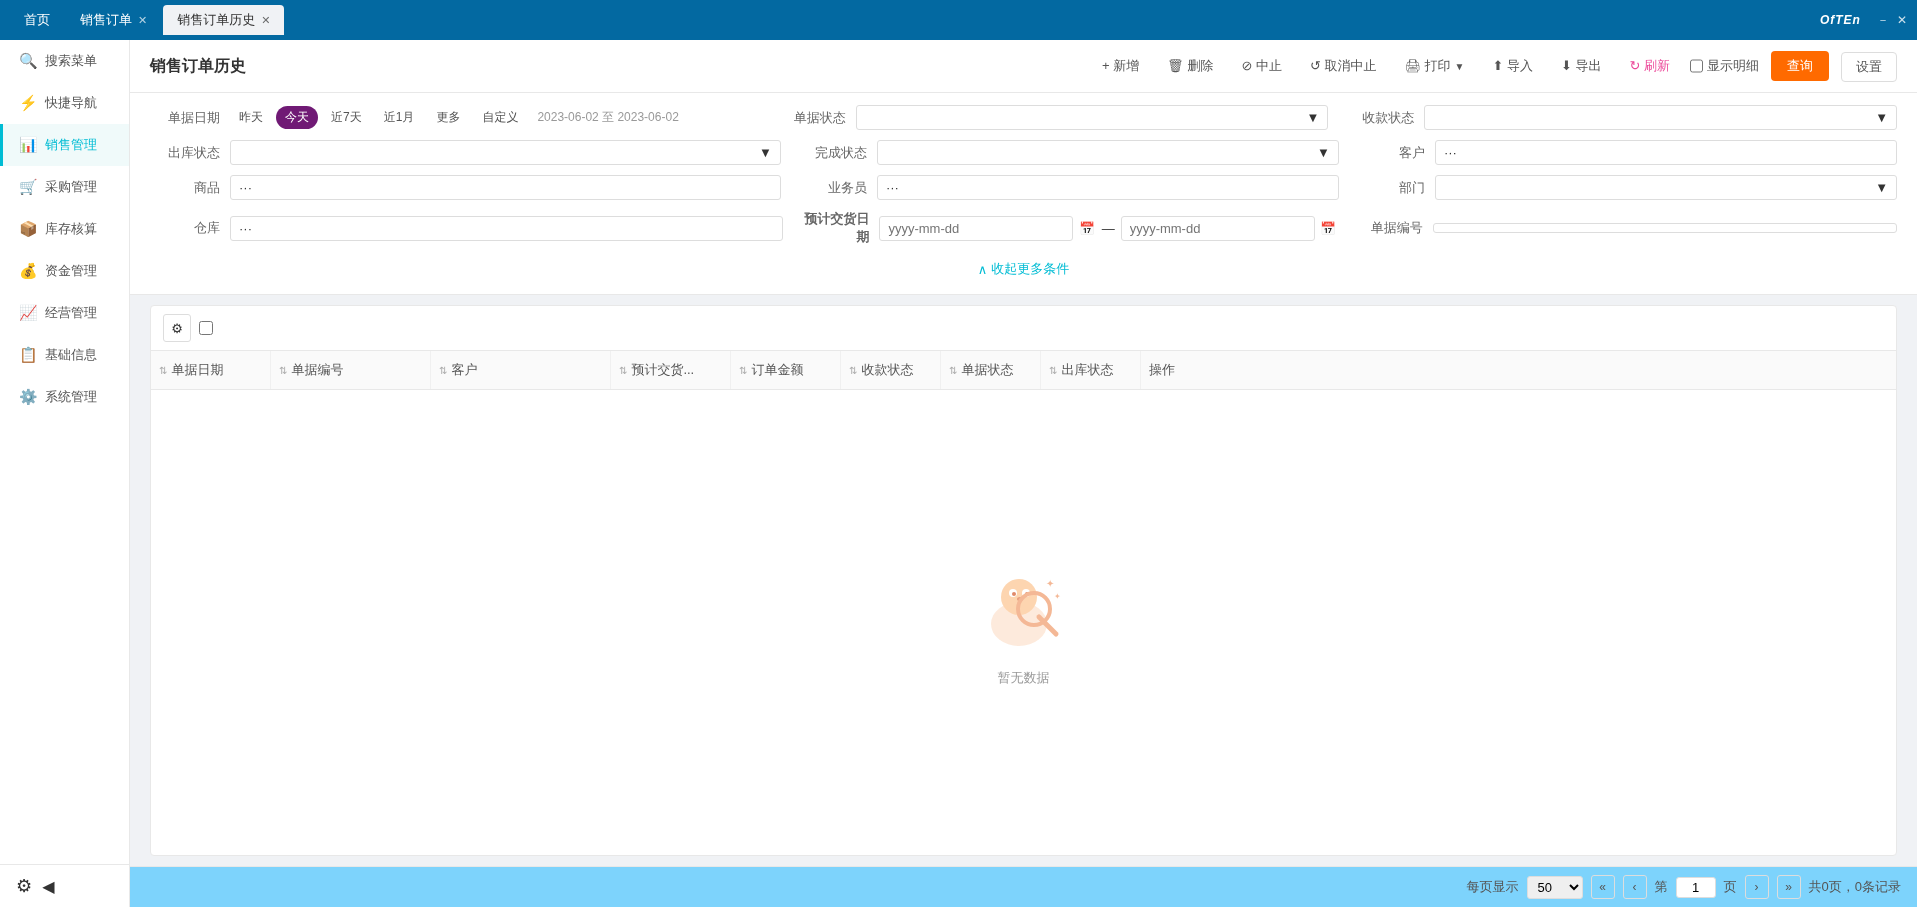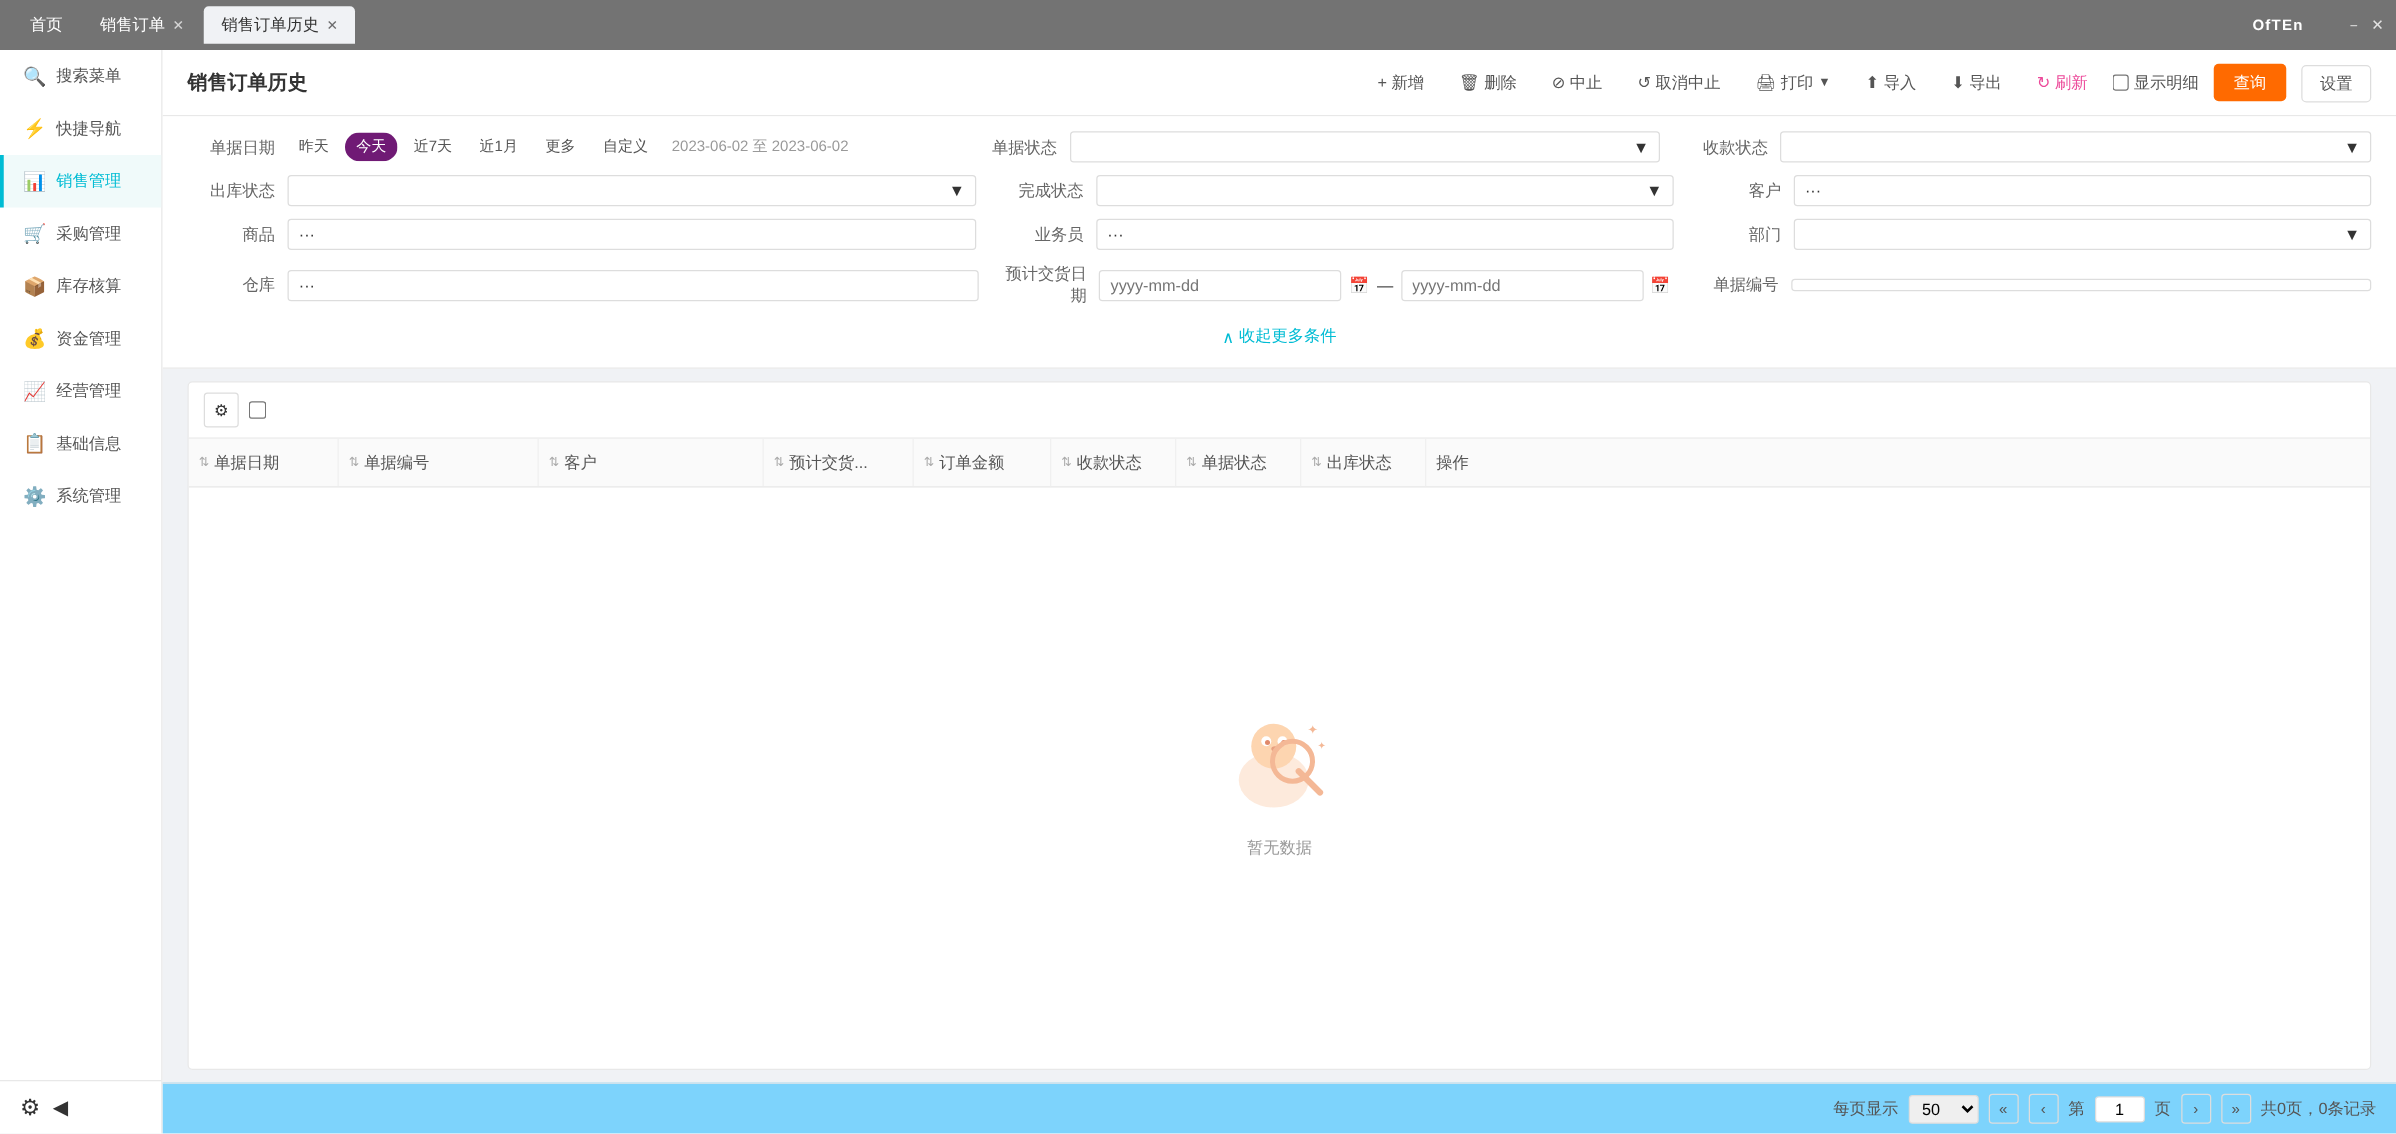--- a/index.html
+++ b/index.html
@@ -1,19 +1,19 @@
 <!DOCTYPE html>
 <html><head>
   <meta charset="utf-8">
   <style>
     * { box-sizing: border-box; margin: 0; padding: 0; }
     body { font-family: 'Microsoft YaHei', Arial, sans-serif; font-size: 13px; background: #f0f2f5; color: #333; display: flex; flex-direction: column; height: 907px; overflow: hidden; }
 
     
-    .top-bar { background: #737373; height: 40px; display: flex; align-items: center; padding: 0 10px; gap: 2px; flex-shrink: 0; }
+    .top-bar { background: #0369a1; height: 40px; display: flex; align-items: center; padding: 0 10px; gap: 2px; flex-shrink: 0; }
     .tab-item { padding: 0 14px; height: 30px; display: flex; align-items: center; gap: 6px; border-radius: 4px 4px 0 0; cursor: pointer; color: #fff; font-size: 13px; position: relative; }
     .tab-item.active { background: #f0f2f5; color: #333; }
     .tab-item.home { background: transparent; color: #fff; }
     .tab-close { font-size: 11px; cursor: pointer; opacity: 0.7; }
     .top-right { margin-left: auto; display: flex; align-items: center; gap: 8px; color: #fff; font-size: 12px; }
     .top-right-btn { cursor: pointer; color: #fff; opacity: 0.8; }
 
     
     .main-layout { display: flex; flex: 1; overflow: hidden; }
 
@@ -84,21 +84,21 @@
   </div>
   <div class="tab-item">
     <span>销售订单</span>
     <span class="tab-close">✕</span>
   </div>
   <div class="tab-item active">
     <span>销售订单历史</span>
     <span class="tab-close">✕</span>
   </div>
   <div class="top-right">
-    <span style="font-weight:bold;letter-spacing:1px;margin-right:26px;">OfTEn</span>
+    <span style="font-weight:bold;letter-spacing:1px;margin-right:8px;font-style:italic;">OfTEn</span>
     <span class="top-right-btn">－</span>
     <span class="top-right-btn">✕</span>
   </div>
 </div>
 
 <div class="main-layout">
 
   <div class="sidebar">
     <div class="sidebar-item">
       <span class="sidebar-icon">🔍</span>
@@ -222,21 +222,21 @@
           <span></span>
           <span>▼</span>
         </div>
       </div>
 
       <div class="filter-row">
         <span class="filter-label">仓库</span>
         <div class="filter-select" style="flex:1.2;">
           <span>···</span>
         </div>
-        <span class="filter-label" style="margin-left:16px;">预计交货日期</span>
+        <span class="filter-label" style="margin-left:16px;font-weight:bold;">预计交货日期</span>
         <div style="display:flex;align-items:center;gap:6px;flex:1;">
           <input class="filter-input" type="text" style="flex: 1 1 0%;" placeholder="yyyy-mm-dd">
           <span style="cursor:pointer;color:#aaa;">📅</span>
           <span>—</span>
           <input class="filter-input" type="text" style="flex: 1 1 0%;" placeholder="yyyy-mm-dd">
           <span style="cursor:pointer;color:#aaa;">📅</span>
         </div>
         <span class="filter-label" style="margin-left:16px;">单据编号</span>
         <div class="filter-select" style="flex:1;">
           <span></span>

